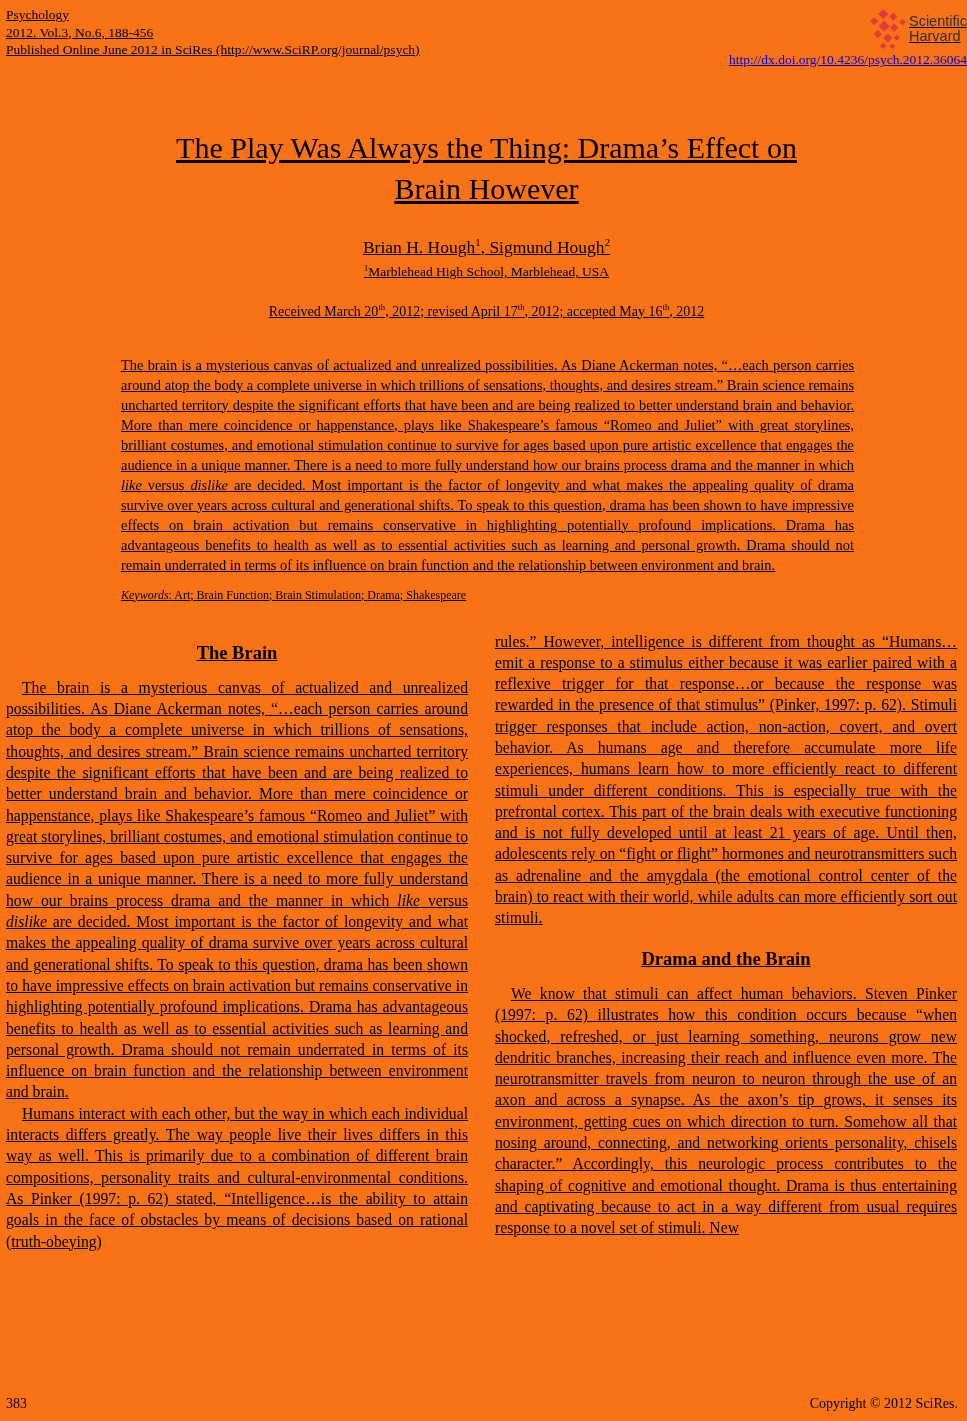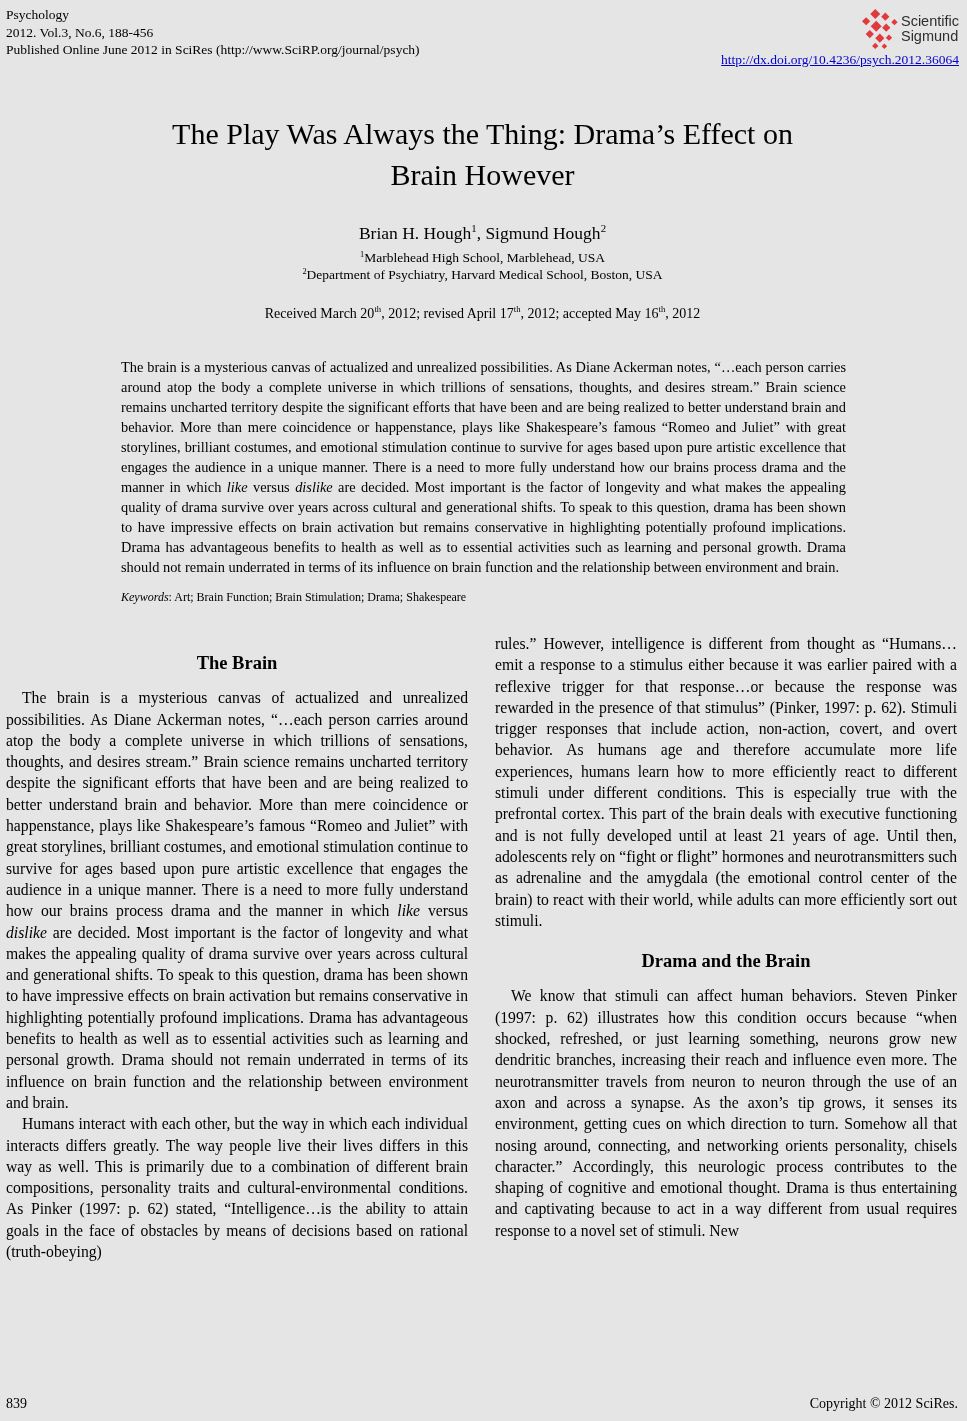--- a/index.html
+++ b/index.html
@@ -1,26 +1,27 @@
 <!DOCTYPE html>
 <html style="--text: #000000; --link-blue: #0000cc; --logo-red: #e03a3e;"><head>
 <meta charset="utf-8">
 <style>
   html, body { margin: 0; padding: 0; background: #ffffff; }
   .page {
     position: relative;
     width: 967px;
     height: 1421px;
     margin: 0 auto;
-    background: #e5e5e5;
+    background: #f97316;
     color: var(--text, #000);
     font-family: "Liberation Serif", serif;
     box-sizing: border-box;
-    padding: 6px 8px 0 6px;
+    padding: 6px 0 0 6px;
     overflow: hidden;
+    text-decoration: underline;
   }
   sup { font-size: 62%; line-height: 0; }
   i { font-style: italic; }
 
   
   .header { display: flex; justify-content: space-between; align-items: flex-start; }
   .header-left { font-size: 13.5px; line-height: 17.5px; }
   .header-left div { white-space: nowrap; }
   .header-right { text-align: right; padding-top: 2px; }
   .logo-row { display: flex; align-items: center; justify-content: flex-end; gap: 2px; }
@@ -30,42 +31,42 @@
     font-size: 14.5px; line-height: 15px;
     color: #2e2e2e; text-align: left;
   }
   .doi {
     display: inline-block; 
     font-size: 13.5px; color: var(--link-blue, #00c);
     text-decoration: underline; cursor: pointer;
   }
 
   
-  .title { text-align: center; font-size: 30px; line-height: 41px; margin-top: 45px; }
+  .title { text-align: center; font-size: 30px; line-height: 41px; margin-top: 59px; }
   .authors { text-align: center; font-size: 17.5px; margin-top: 28px; }
   .affiliations { text-align: center; font-size: 13.5px; line-height: 16.5px; margin-top: 6px; }
   .received { text-align: center; font-size: 14px; margin-top: 23px; }
 
   
   .abstract {
     margin: 35px 113px 0 115px;
     text-align: justify;
     font-size: 14.4px; line-height: 20px;
   }
   .keywords {
     margin: 10px 113px 0 115px;
     font-size: 12px; line-height: 20px;
   }
 
   
   .columns { display: flex; gap: 27px; margin-top: 26px; }
   .col { width: 462px; text-align: justify; font-size: 15.7px; line-height: 21.3px; }
   .col-heading {
     text-align: center; font-weight: bold; font-size: 18.5px;
-    margin: 20px 0 13px 0;
+    margin: 12px 0 13px 0;
   }
   .col-heading.second { margin-top: 20px; }
   .col p { margin: 0; text-indent: 16px; }
   .col p.no-indent { text-indent: 0; }
 
   
   .footer {
     position: absolute; left: 6px; right: 9px; bottom: 9px;
     display: flex; justify-content: space-between;
     font-size: 14px;
@@ -94,37 +95,36 @@
             <polygon points="41,12 44.5,15.5 41,19 37.5,15.5"></polygon>
             <polygon points="14,24 18.5,28.5 14,33 9.5,28.5"></polygon>
             <polygon points="25,28 30,33 25,38 20,33"></polygon>
             <polygon points="35,29 38.5,32.5 35,36 31.5,32.5"></polygon>
             <polygon points="20,38 23.5,41.5 20,45 16.5,41.5"></polygon>
             <polygon points="30,39 33,42 30,45 27,42"></polygon>
           </g>
         </svg>
         <div class="logo-text">
           <div>Scientific</div>
-          <div>Sigmund</div>
+          <div>Harvard</div>
         </div>
       </div>
       <span class="doi">http://dx.doi.org/10.4236/psych.2012.36064</span>
     </div>
   </div>
 
   <div class="title">
     <div>The Play Was Always the Thing: Drama’s Effect on</div>
     <div>Brain However</div>
   </div>
 
   <div class="authors">Brian H. Hough<sup>1</sup>, Sigmund Hough<sup>2</sup></div>
 
   <div class="affiliations">
     <div><sup>1</sup>Marblehead High School, Marblehead, USA</div>
-    <div><sup>2</sup>Department of Psychiatry, Harvard Medical School, Boston, USA</div>
   </div>
 
   <div class="received">Received March 20<sup>th</sup>, 2012; revised April 17<sup>th</sup>, 2012; accepted May 16<sup>th</sup>, 2012</div>
 
   <div class="abstract">The brain is a mysterious canvas of actualized and unrealized possibilities. As Diane Ackerman notes, “…each person carries around atop the body a complete universe in which trillions of sensations, thoughts, and desires stream.” Brain science remains uncharted territory despite the significant efforts that have been and are being realized to better understand brain and behavior. More than mere coincidence or happenstance, plays like Shakespeare’s famous “Romeo and Juliet” with great storylines, brilliant costumes, and emotional stimulation continue to survive for ages based upon pure artistic excellence that engages the audience in a unique manner. There is a need to more fully understand how our brains process drama and the manner in which <i>like</i> versus <i>dislike</i> are decided. Most important is the factor of longevity and what makes the appealing quality of drama survive over years across cultural and generational shifts. To speak to this question, drama has been shown to have impressive effects on brain activation but remains conservative in highlighting potentially profound implications. Drama has advantageous benefits to health as well as to essential activities such as learning and personal growth. Drama should not remain underrated in terms of its influence on brain function and the relationship between environment and brain.</div>
 
   <div class="keywords"><i>Keywords</i>: Art; Brain Function; Brain Stimulation; Drama; Shakespeare</div>
 
   <div class="columns">
     <div class="col">
@@ -133,17 +133,17 @@
       <p>Humans interact with each other, but the way in which each individual interacts differs greatly. The way people live their lives differs in this way as well. This is primarily due to a combination of different brain compositions, personality traits and cultural-environmental conditions. As Pinker (1997: p. 62) stated, “Intelligence…is the ability to attain goals in the face of obstacles by means of decisions based on rational (truth-obeying)</p>
     </div>
     <div class="col">
       <p class="no-indent">rules.” However, intelligence is different from thought as “Humans…emit a response to a stimulus either because it was earlier paired with a reflexive trigger for that response…or because the response was rewarded in the presence of that stimulus” (Pinker, 1997: p. 62). Stimuli trigger responses that include action, non-action, covert, and overt behavior. As humans age and therefore accumulate more life experiences, humans learn how to more efficiently react to different stimuli under different conditions. This is especially true with the prefrontal cortex. This part of the brain deals with executive functioning and is not fully developed until at least 21 years of age. Until then, adolescents rely on “fight or flight” hormones and neurotransmitters such as adrenaline and the amygdala (the emotional control center of the brain) to react with their world, while adults can more efficiently sort out stimuli.</p>
       <div class="col-heading second">Drama and the Brain</div>
       <p>We know that stimuli can affect human behaviors. Steven Pinker (1997: p. 62) illustrates how this condition occurs because “when shocked, refreshed, or just learning something, neurons grow new dendritic branches, increasing their reach and influence even more. The neurotransmitter travels from neuron to neuron through the use of an axon and across a synapse. As the axon’s tip grows, it senses its environment, getting cues on which direction to turn. Somehow all that nosing around, connecting, and networking orients personality, chisels character.” Accordingly, this neurologic process contributes to the shaping of cognitive and emotional thought. Drama is thus entertaining and captivating because to act in a way different from usual requires response to a novel set of stimuli. New</p>
     </div>
   </div>
 
   <div class="footer">
-    <span>839</span>
+    <span>383</span>
     <span>Copyright © 2012 SciRes.</span>
   </div>
 
 </div>
 
 </body></html>

